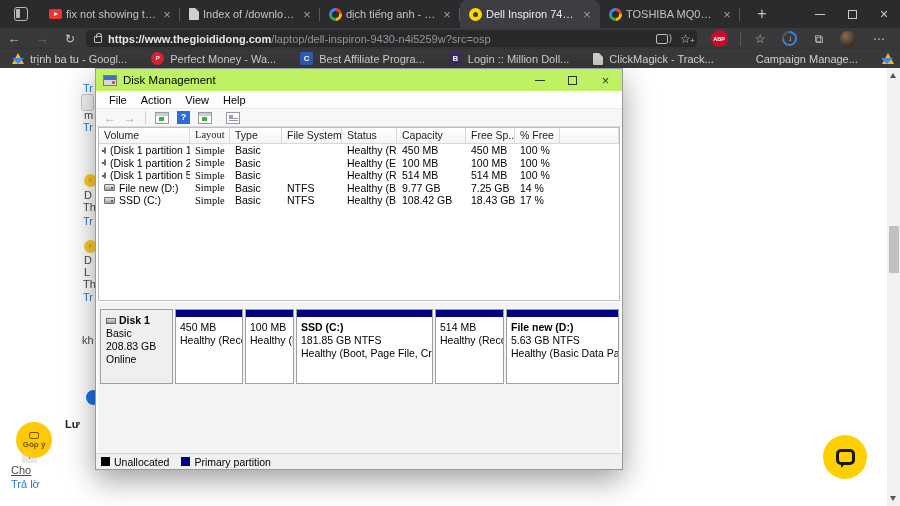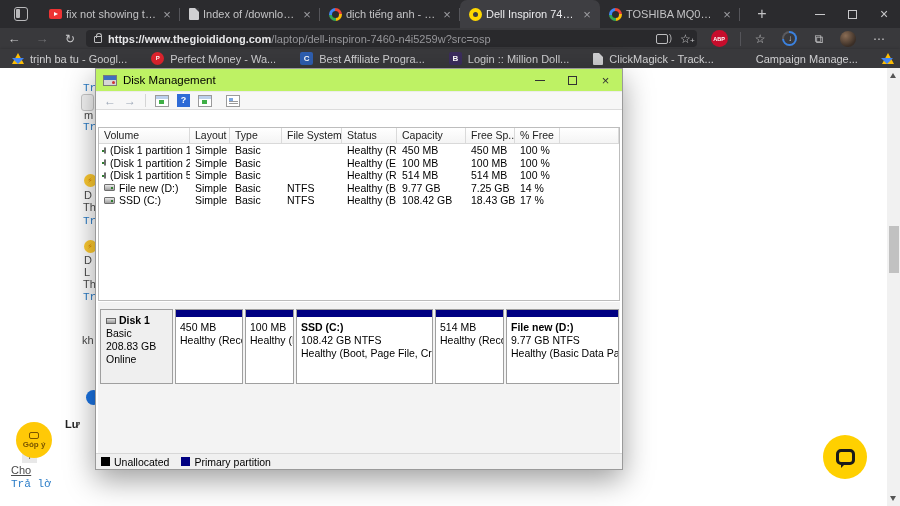--- a/index.html
+++ b/index.html
@@ -74,21 +74,21 @@
   .fav-bluec::before { content:"C"; }
   .fav-bpurple { width:13px; height:13px; background:#3c2d5e; color:#fff; font-size:8px; font-weight:bold; text-align:center; line-height:13px; border-radius:2px; }
   .fav-bpurple::before { content:"B"; }
   .fav-ms { width:12px; height:12px; display:grid; grid-template-columns:1fr 1fr; grid-template-rows:1fr 1fr; gap:1px; }
   .fav-ms i:nth-child(1){background:#f25022;} .fav-ms i:nth-child(2){background:#7fba00;}
   .fav-ms i:nth-child(3){background:#00a4ef;} .fav-ms i:nth-child(4){background:#ffb900;}
 
   
   .page { position:absolute; left:0; top:68px; width:900px; height:438px; background:#fff; }
   .frag { position:absolute; font-size:11px; color:#4a4a4a; white-space:nowrap; }
-  .frag.link { color:#2a7cc7;font-family:Liberation Mono, monospace; }
+  .frag.link { color:#2a7cc7; }
   .frag.bold { font-weight:bold; color:#222; }
   .emoji-dot { position:absolute; width:13px; height:13px; border-radius:50%; background:#ffcc32; }
   .emoji-dot::after { content:""; position:absolute; left:4px; top:3px; width:4px; height:6px; background:#e08a00; clip-path:polygon(100% 0, 0 55%, 60% 55%, 0 100%, 100% 45%, 40% 45%); }
   .blue-dot { position:absolute; width:15px; height:15px; border-radius:50%; background:#1b74e4; }
   .gray-stub { position:absolute; border:1px solid #c8c8c8; background:#f4f4f4; border-radius:3px; }
   .ybox { position:absolute; width:15px; height:15px; background:#e8e8e8; color:#666; font-size:10px; text-align:center; line-height:15px; }
 
   .gopy { position:absolute; left:16px; top:354px; width:36px; height:36px; border-radius:50%; background:#ffc907; display:flex; flex-direction:column; align-items:center; justify-content:center; color:#7a5500; }
   .gopy .bub { width:10px; height:7px; border:1.5px solid #7a5500; border-radius:2px; margin-bottom:1px; }
   .gopy .lbl { font-size:8px; font-weight:bold; }
@@ -129,21 +129,21 @@
   .tb-help::before { content:"?"; }
   .tb-props { width:14px; height:12px; border:1px solid #9a9a9a; background:#fff; position:relative; margin-left:8px; }
   .tb-props::before { content:""; position:absolute; left:2px; top:2px; width:4px; height:3px; background:#7da7e0; }
   .tb-props::after { content:""; position:absolute; left:2px; bottom:2px; width:9px; height:1px; background:#999; box-shadow:0 -2px 0 #999; }
 
   .dm-list { position:absolute; left:2px; top:58px; width:522px; height:174px; border:1px solid #bdbdbd; background:#fff; overflow:hidden; }
   .lv-header { display:flex; height:16px; background:linear-gradient(#ffffff,#f4f4f4); border-bottom:1px solid #d9d9d9; font-size:10.5px; color:#222; }
   .lv-header .hcell { padding:1px 0 0 5px; border-right:1px solid #dadada; overflow:hidden; white-space:nowrap; }
   .lv-row { display:flex; height:12.5px; align-items:center; font-size:10.5px; white-space:nowrap; }
   .lv-row .cell { padding-left:5px; overflow:hidden; flex:0 0 auto; }
-  .c0{width:91px;} .c1{width:40px;} .c2{width:52px;} .c3{width:60px;} .c4{width:55px;} .c5{width:69px;} .c6{width:49px;} .c7{width:45px;} .c8{flex:1;}
+  .c0{width:91px;} .c1{width:40px;font-family:Liberation Serif, serif;} .c2{width:52px;} .c3{width:60px;} .c4{width:55px;} .c5{width:69px;} .c6{width:49px;} .c7{width:45px;} .c8{flex:1;}
   .vol-ico { display:inline-block; width:11px; height:7px; background:linear-gradient(#e9e9e9,#9f9f9f); border:1px solid #6e6e6e; border-radius:1px; margin-right:4px; position:relative; top:0px; }
   .vol-ico::after { content:""; position:absolute; right:1px; top:2px; width:2px; height:2px; background:#2f7d2f; }
   .name-cell { display:flex; align-items:center; }
 
   .dm-graphic { position:absolute; left:2px; top:233px; width:522px; height:151px; background:#f3f3f3; }
   .disk-row { position:absolute; left:2px; top:7px; height:75px; display:flex; }
   .disk-head { width:73px; height:75px; background:#efefef; border:1px solid #9f9f9f; padding:4px 0 0 5px; font-size:10.5px; line-height:13px; }
   .disk-head .dname { font-weight:bold; display:flex; align-items:center; gap:3px; }
   .dsk-ico { display:inline-block; width:10px; height:6px; background:linear-gradient(#ddd,#999); border:1px solid #666; }
   .part { height:75px; background:#fff; border:1px solid #9f9f9f; margin-left:2px; position:relative; padding:11px 0 0 4px; font-size:10.5px; line-height:13px; overflow:hidden; }
@@ -204,21 +204,21 @@
   </div>
 </div>
 
 <div class="navbar">
   <div class="nav-icon i-back"></div>
   <div class="nav-icon i-fwd"></div>
   <div class="nav-icon i-reload"></div>
 
   <div class="addressbar">
     <span class="lock-icon"></span>
-    <span class="url"><span class="host">https://www.thegioididong.com</span><span class="path">/laptop/dell-inspiron-7460-n4i5259w?src=osp</span></span>
+    <span class="url"><span class="host">https://www.thegioididong.com</span><span class="path">/laptop/dell-inspiron-9430-n4i5259w?src=osp</span></span>
     <span class="ab-icons">
       <span class="readaloud"></span>
       <span class="star stargear"></span>
     </span>
   </div>
 
   <div class="ext-badge">ABP</div>
   <div class="v-sep"></div>
   <div class="right-icons">
     <span class="star"></span>
@@ -315,20 +315,26 @@
           </span>
         <span class="dm-btn">
             <span class="g-max"></span>
           </span>
         <span class="dm-btn">
             <span class="g-close"></span>
           </span>
       </span>
     </div>
 
+    <div class="dm-menubar">
+      <span class="dm-menu">File</span>
+      <span class="dm-menu">Action</span>
+      <span class="dm-menu">View</span>
+      <span class="dm-menu">Help</span>
+    </div>
 
     <div class="dm-toolbar">
       <span class="tb-arrow l"></span>
       <span class="tb-arrow r"></span>
       <span class="tb-sep"></span>
       <span class="tb-ico green"></span>
       <span class="tb-help"></span>
       <span class="tb-ico green"></span>
       <span class="tb-props"></span>
     </div>
@@ -428,30 +434,30 @@
         <div class="part" style="width:68px;">
           <div class="pline">450 MB</div>
           <div class="pline">Healthy (Recove</div>
         </div>
         <div class="part" style="width:49px;">
           <div class="pline">100 MB</div>
           <div class="pline">Healthy (EF</div>
         </div>
         <div class="part" style="width:137px;">
           <div class="ptitle">SSD (C:)</div>
-          <div class="pline">108.42 GB NTFS</div>
+          <div class="pline">181.85 GB NTFS</div>
           <div class="pline">Healthy (Boot, Page File, Crash Du</div>
         </div>
         <div class="part" style="width:69px;">
           <div class="pline">514 MB</div>
           <div class="pline">Healthy (Recover</div>
         </div>
         <div class="part" style="width:113px;">
           <div class="ptitle">File new (D:)</div>
-          <div class="pline">9.77 GB NTFS</div>
+          <div class="pline">5.63 GB NTFS</div>
           <div class="pline">Healthy (Basic Data Partitic</div>
         </div>
       </div>
     </div>
 
     <div class="dm-legend">
       <span class="leg-item">
         <span class="leg-sq black"></span>
         <span>Unallocated</span>
       </span>

